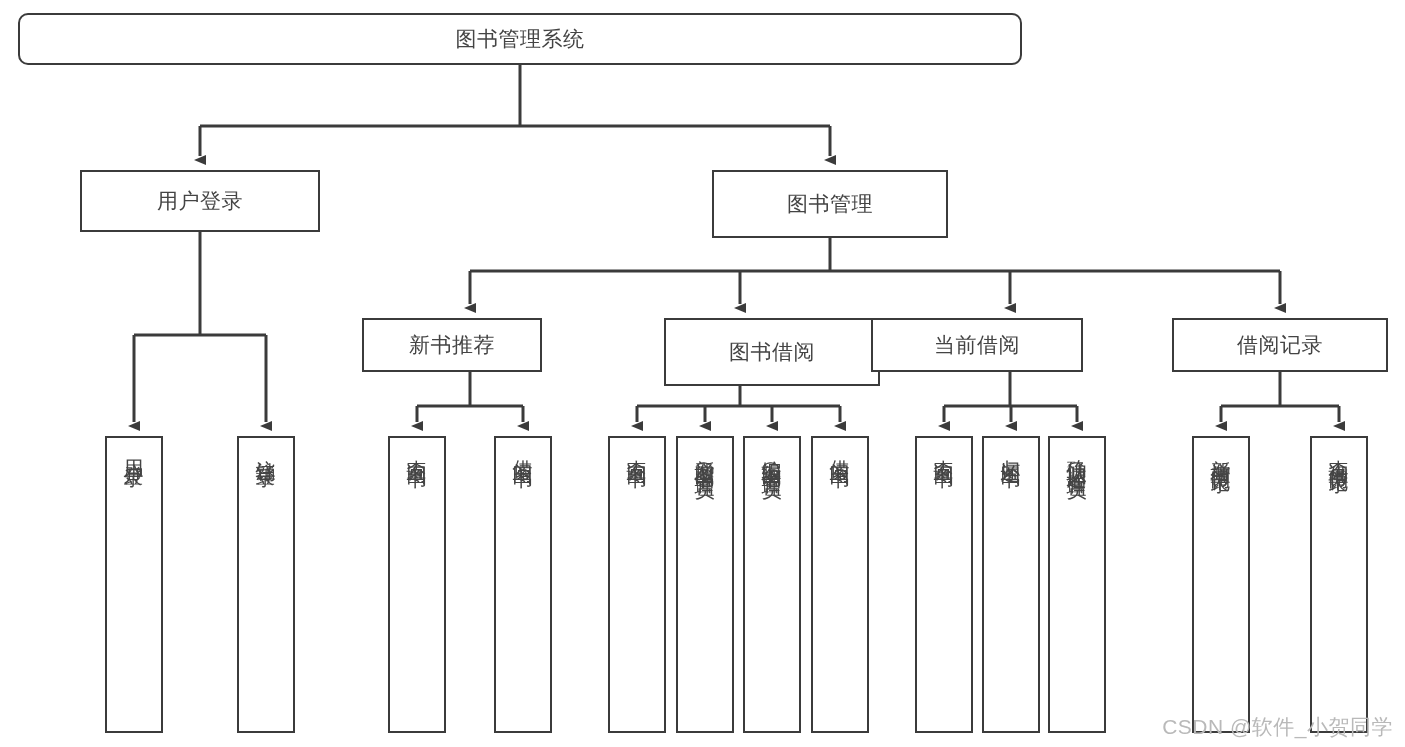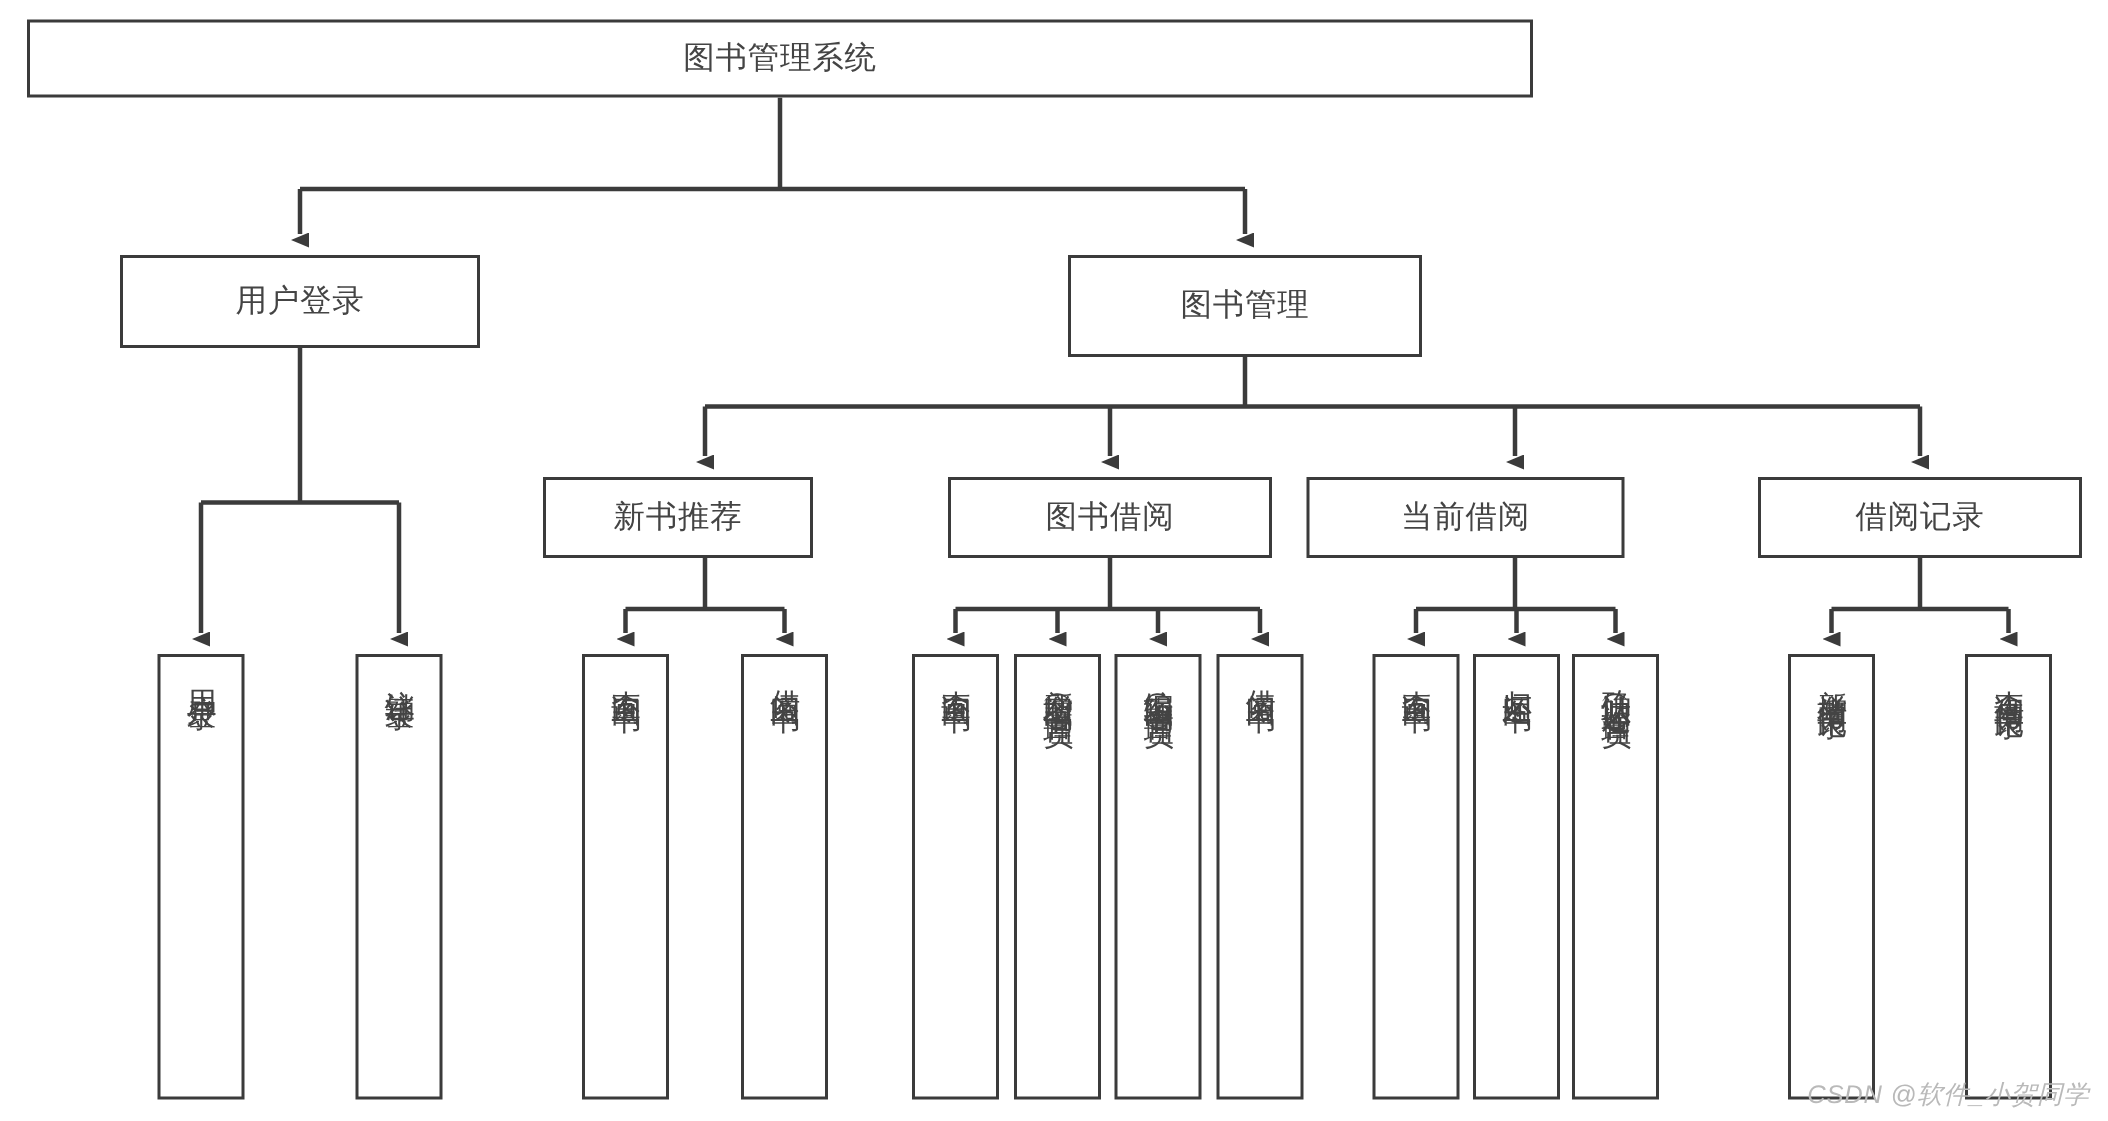--- a/index.html
+++ b/index.html
@@ -60,26 +60,25 @@
     text-orientation: upright;
     font-size: 20px;
     letter-spacing: 3px;
     line-height: 1;
     white-space: nowrap;
   }
   .watermark {
     position: absolute;
     right: 12px;
     bottom: 6px;
-    font-size: 17px;
+    font-size: 21px;
     color: #b9b9b9;
     letter-spacing: 0.5px;
     white-space: nowrap;
     z-index: 5;
-    font-style: italic;
   }
 </style>
 </head>
 <body>
 
 <div id="canvas">
 
   <svg id="edges" viewBox="0 0 1405 747" width="1405" height="747">
     <defs>
       <marker id="arrow" markerWidth="10" markerHeight="12" refX="1" refY="6" orient="auto" markerUnits="userSpaceOnUse">
@@ -126,35 +125,35 @@
       <path d="M1011,406 L1011,422" marker-end="url(#arrow)"></path>
       <path d="M1077,406 L1077,422" marker-end="url(#arrow)"></path>
 
       <path d="M1280,372 L1280,406"></path>
       <path d="M1221,406 L1339,406"></path>
       <path d="M1221,406 L1221,422" marker-end="url(#arrow)"></path>
       <path d="M1339,406 L1339,422" marker-end="url(#arrow)"></path>
     </g>
   </svg>
 
-  <div class="node horiz" style="left:18px; top:13px; width:1004px; height:52px;">
+  <div class="node horiz" style="left:18px; top:13px; width:1004px; height:52px;border-radius:10px;">
     <span class="label">图书管理系统</span>
   </div>
 
   <div class="node horiz" style="left:80px; top:170px; width:240px; height:62px;">
     <span class="label">用户登录</span>
   </div>
   <div class="node horiz" style="left:712px; top:170px; width:236px; height:68px;">
     <span class="label">图书管理</span>
   </div>
 
   <div class="node horiz" style="left:362px; top:318px; width:180px; height:54px;">
     <span class="label">新书推荐</span>
   </div>
-  <div class="node horiz" style="left:632px; top:318px; width:216px; height:54px;">
+  <div class="node horiz" style="left:664px; top:318px; width:216px; height:68px;">
     <span class="label">图书借阅</span>
   </div>
   <div class="node horiz" style="left:871px; top:318px; width:212px; height:54px;">
     <span class="label">当前借阅</span>
   </div>
   <div class="node horiz" style="left:1172px; top:318px; width:216px; height:54px;align-items:center;">
     <span class="label">借阅记录</span>
   </div>
 
   <div class="node vert" style="left:105px; top:436px; width:58px; height:297px;">

